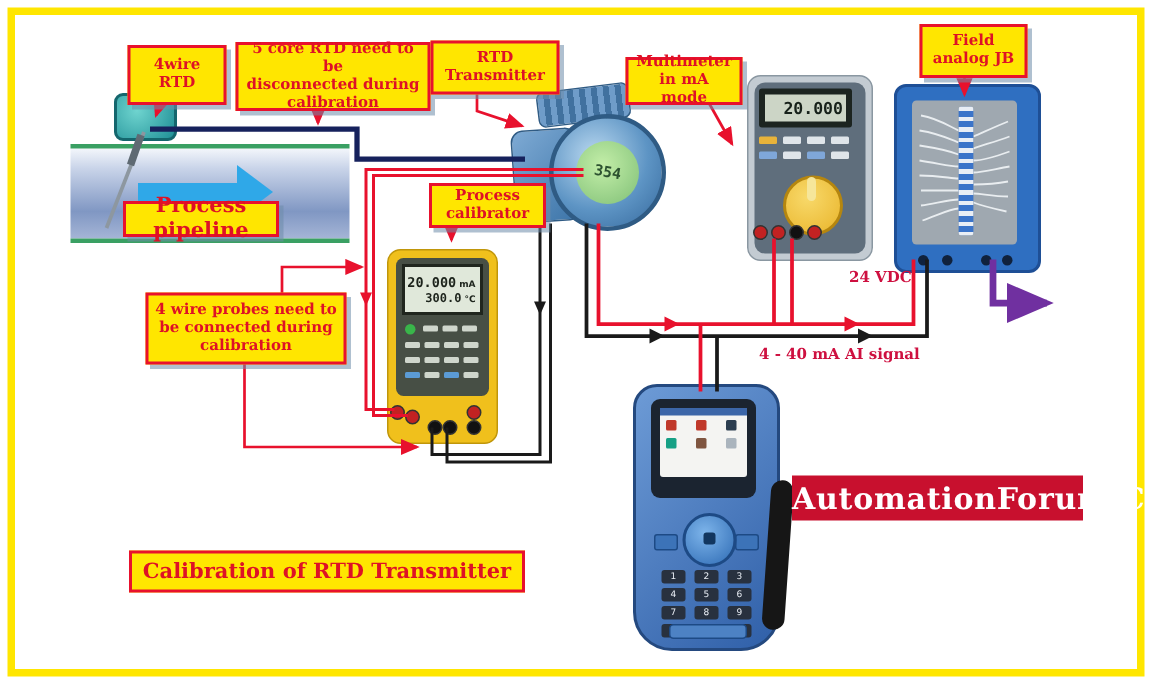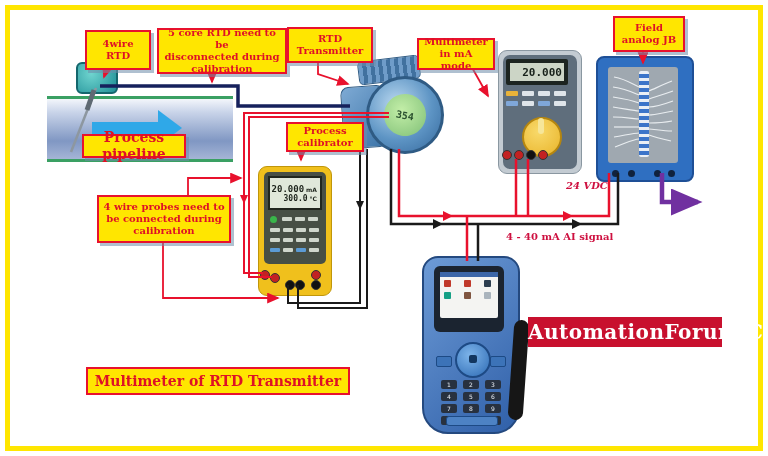--- a/index.html
+++ b/index.html
@@ -305,18 +305,18 @@
 analog JB</span></div>
   <div class="lbl" style="left:417px;top:38px;width:66px;height:24px;"><span>Multimeter
 in mA mode</span></div>
   <div class="lbl" style="left:267px;top:122px;width:66px;height:22px;margin-left:19px;"><span>Process
 calibrator</span></div>
   <div class="lbl" style="left:97px;top:195px;width:122px;height:40px;"><span>4 wire probes need to
 be connected during
 calibration</span></div>
   <div class="lbl pipe-lbl"><span>Process pipeline</span></div>
 
-  <div class="ann" style="left:566px;top:180px;font-style:italic;">24 VDC</div>
+  <div class="ann" style="left:566px;top:180px;">24 VDC</div>
   <div class="ann" style="left:506px;top:231px;">4 - 40 mA AI signal</div>
 
-  <div class="title-box" style="left:86px;top:367px;width:260px;">Multimeter of RTD Transmitter</div>
+  <div class="title-box" style="left:86px;top:367px;width:260px;">Calibration of RTD Transmitter</div>
   <div class="banner" style="left:528px;top:317px;width:194px;">AutomationForum.Co</div>
 </div>
 
 </body></html>

